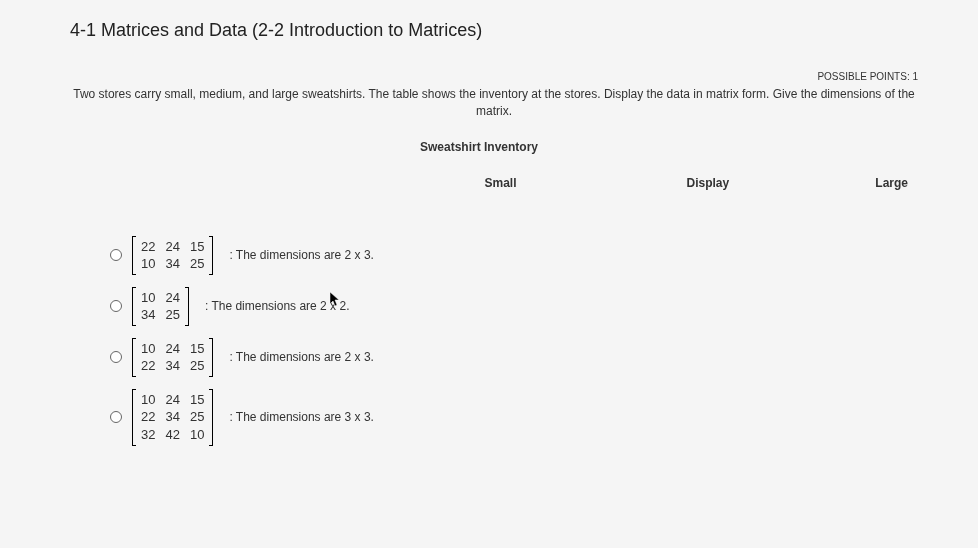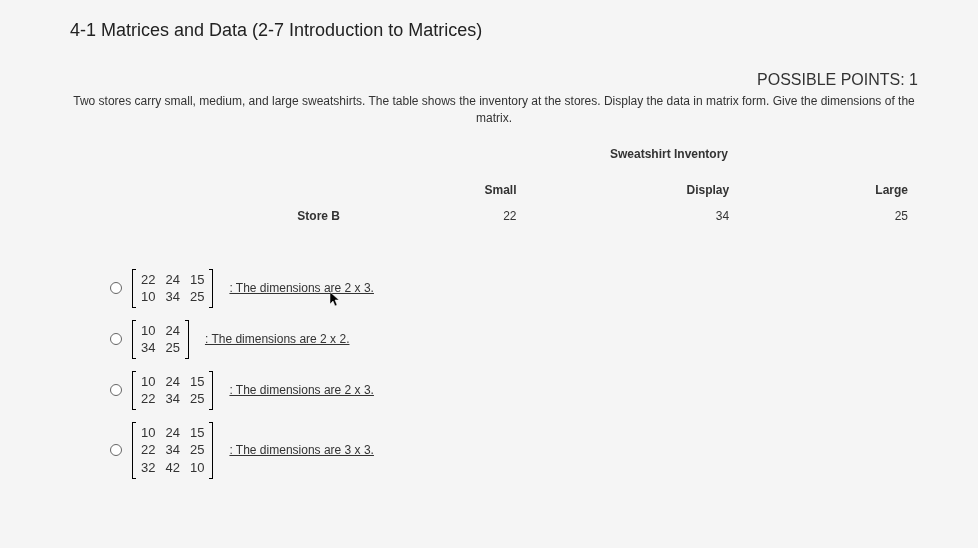--- a/index.html
+++ b/index.html
@@ -13,35 +13,35 @@
       overflow: hidden;
     }
     .title {
       font-size: 18px;
       font-weight: normal;
       color: #222;
       margin-bottom: 30px;
     }
     .points {
       text-align: right;
-      font-size: 16px;
+      font-size: 10px;
       color: #333;
       margin-bottom: 4px;
     }
     .prompt {
       font-size: 12px;
       color: #333;
       line-height: 1.4;
       margin-bottom: 20px;
       text-align: center;
     }
     .table-title {
       font-size: 12px;
       font-weight: bold;
-      text-align: center;
+      text-align: left;
       margin-bottom: 16px;
       margin-left: 350px;
     }
     .inventory-table {
       width: 100%;
       border-collapse: collapse;
       margin-bottom: 40px;
       font-size: 12px;
     }
     .inventory-table th, .inventory-table td {
@@ -81,57 +81,51 @@
     .matrix-body {
       display: grid;
       gap: 0 10px;
       padding: 2px 2px;
       font-size: 13px;
       line-height: 1.35;
     }
     .cols-3 { grid-template-columns: repeat(3, auto); }
     .cols-2 { grid-template-columns: repeat(2, auto); }
     .matrix-body span { text-align: right; }
-    .desc { margin-left: 6px; text-decoration: underline; }
+    .desc { margin-left: 6px; }
     .cursor {
       position: absolute;
       left: 330px;
       top: 292px;
       font-size: 14px;
       color: #000;
       pointer-events: none;
     }
   </style>
 </head>
 <body>
 
-<h1 class="title">4-1 Matrices and Data (2-7 Introduction to Matrices)</h1>
+<h1 class="title">4-1 Matrices and Data (2-2 Introduction to Matrices)</h1>
 
 <div class="points">POSSIBLE POINTS: 1</div>
 
 <p class="prompt">Two stores carry small, medium, and large sweatshirts.  The table shows the inventory at the stores.  Display the data in matrix form.  Give the dimensions of the matrix.</p>
 
 <div class="table-title">Sweatshirt Inventory</div>
 
 <table class="inventory-table">
   <thead>
     <tr>
       <th class="row-label"></th>
       <th class="col-h">Small</th>
       <th class="col-h">Display</th>
       <th class="col-h">Large</th>
     </tr>
   </thead>
   <tbody>
-    <tr>
-      <td class="row-label">Store B</td>
-      <td>22</td>
-      <td>34</td>
-      <td>25</td>
-    </tr>
   </tbody>
 </table>
 
 <div class="options" id="options-container">
     <div class="option-row">
       <div class="radio"></div>
       <div class="matrix">
         <div class="bracket-l"></div>
         <div class="matrix-body cols-3">
           <span>22</span>

